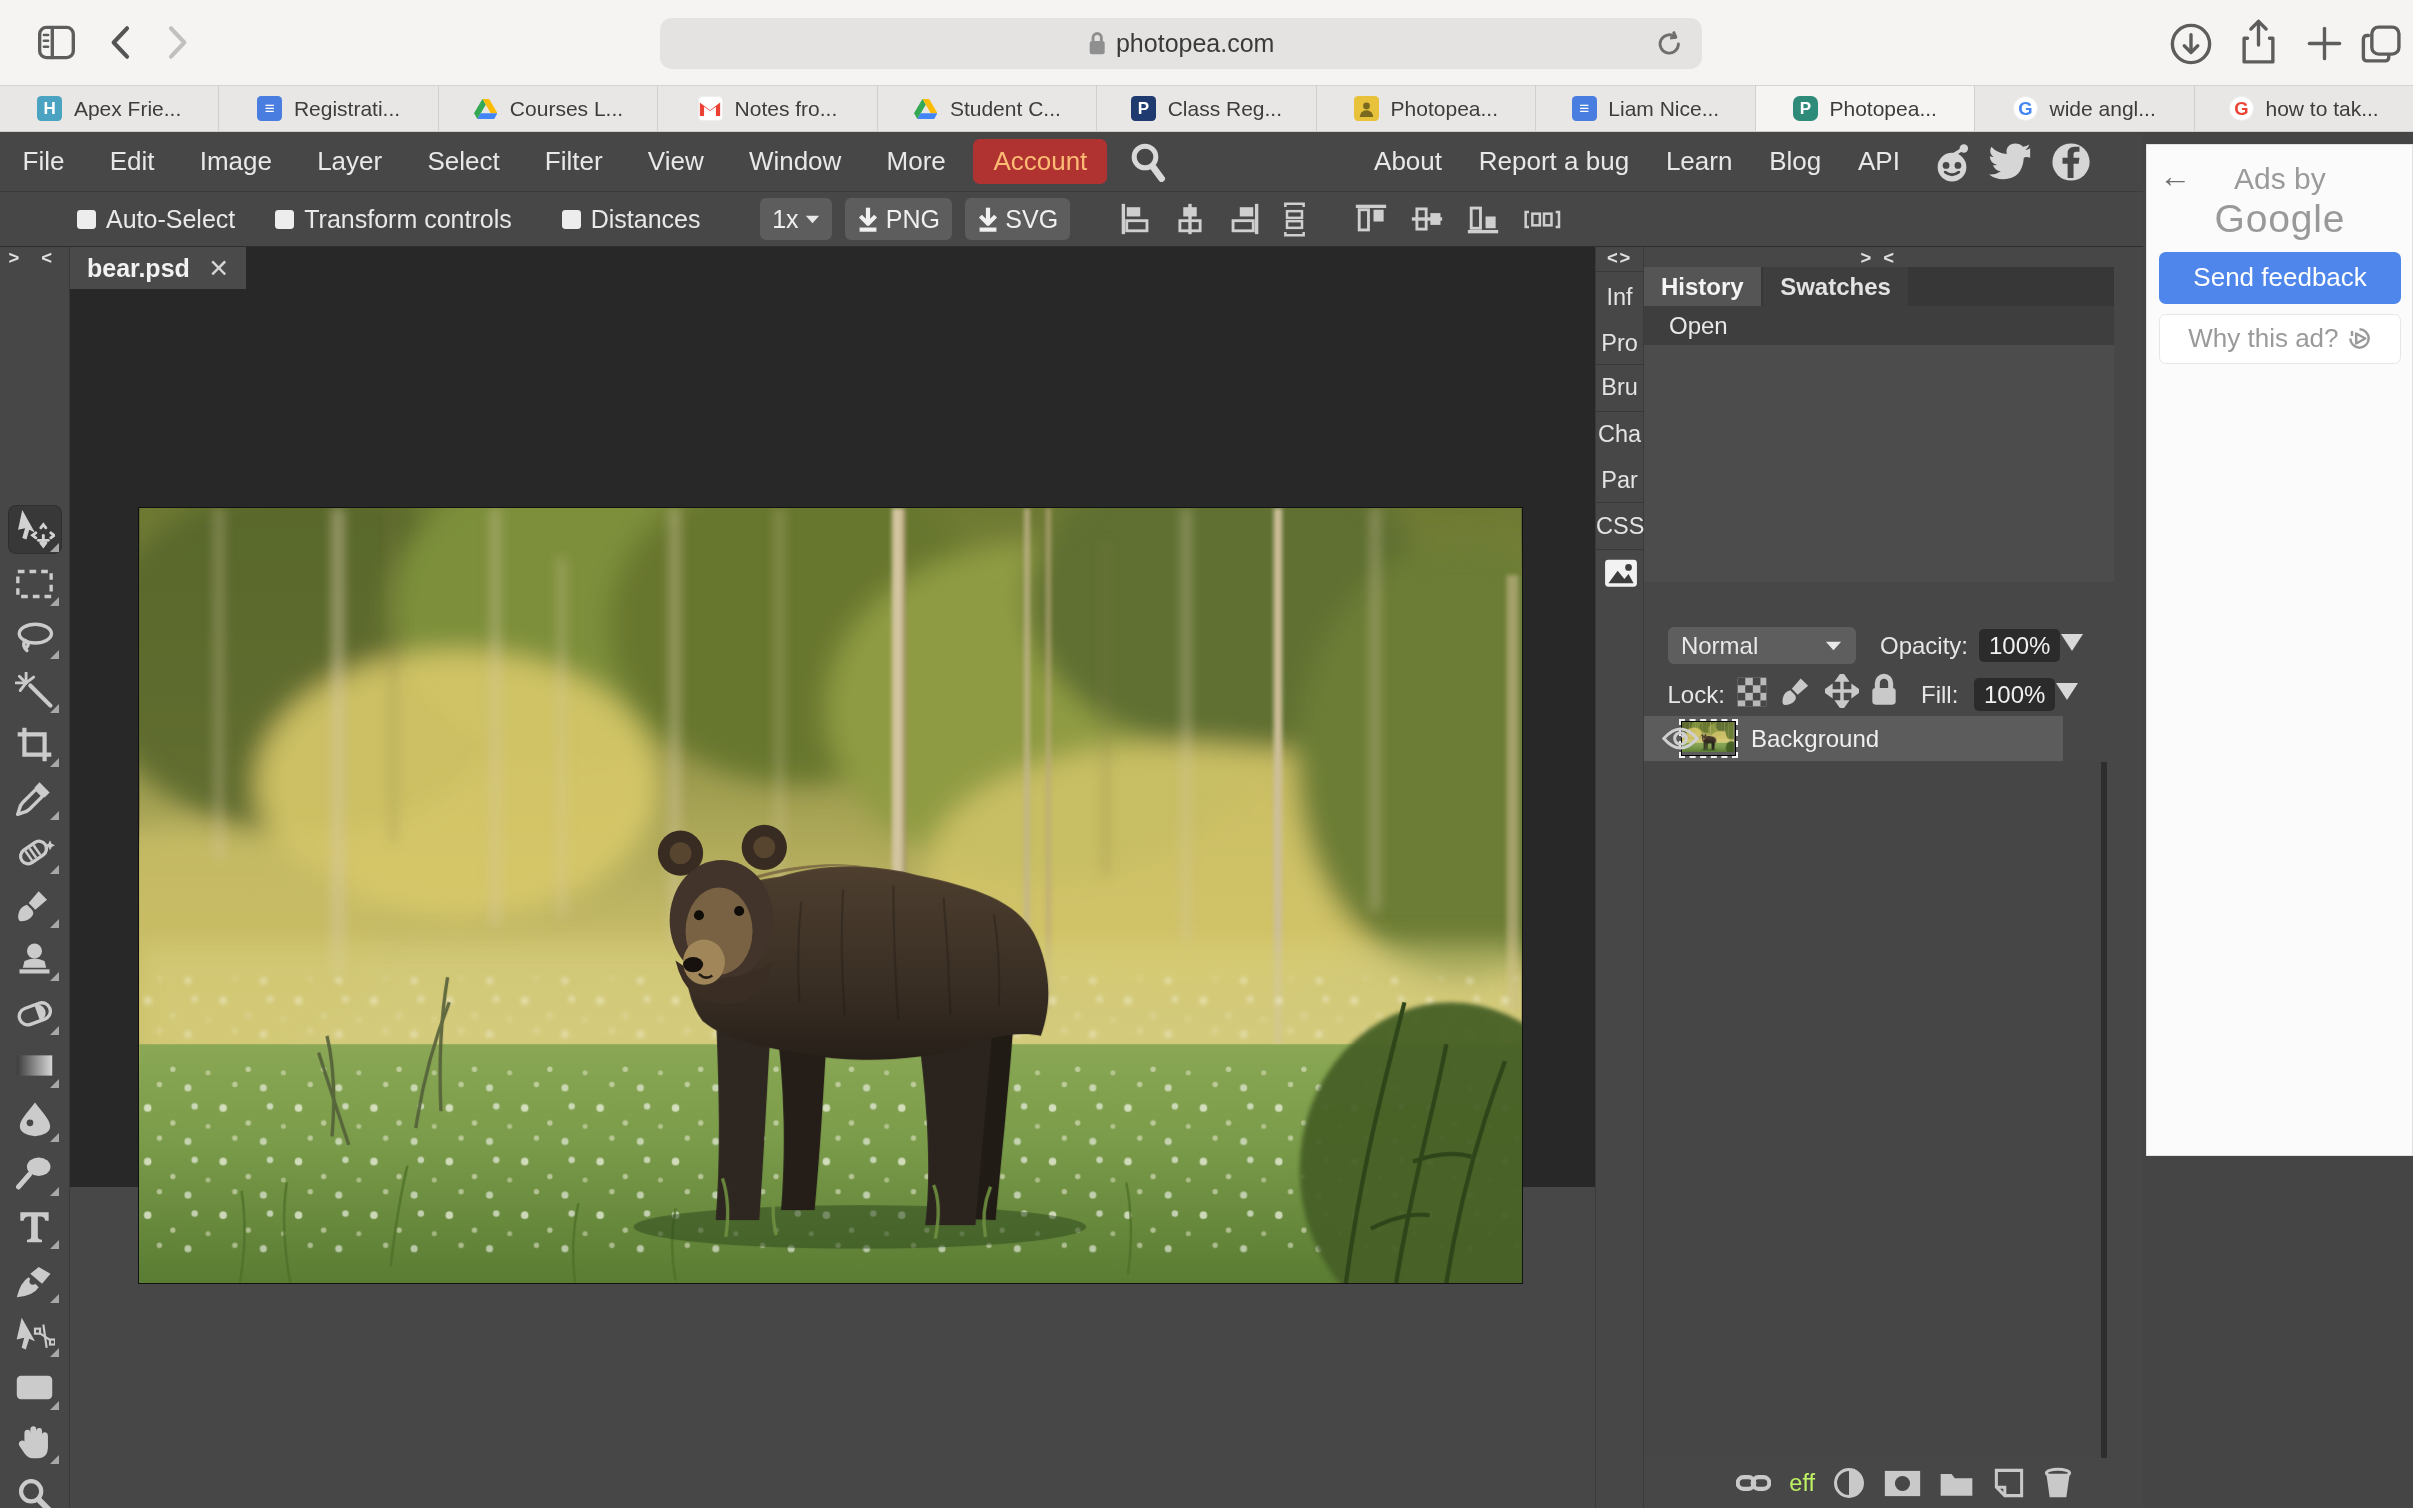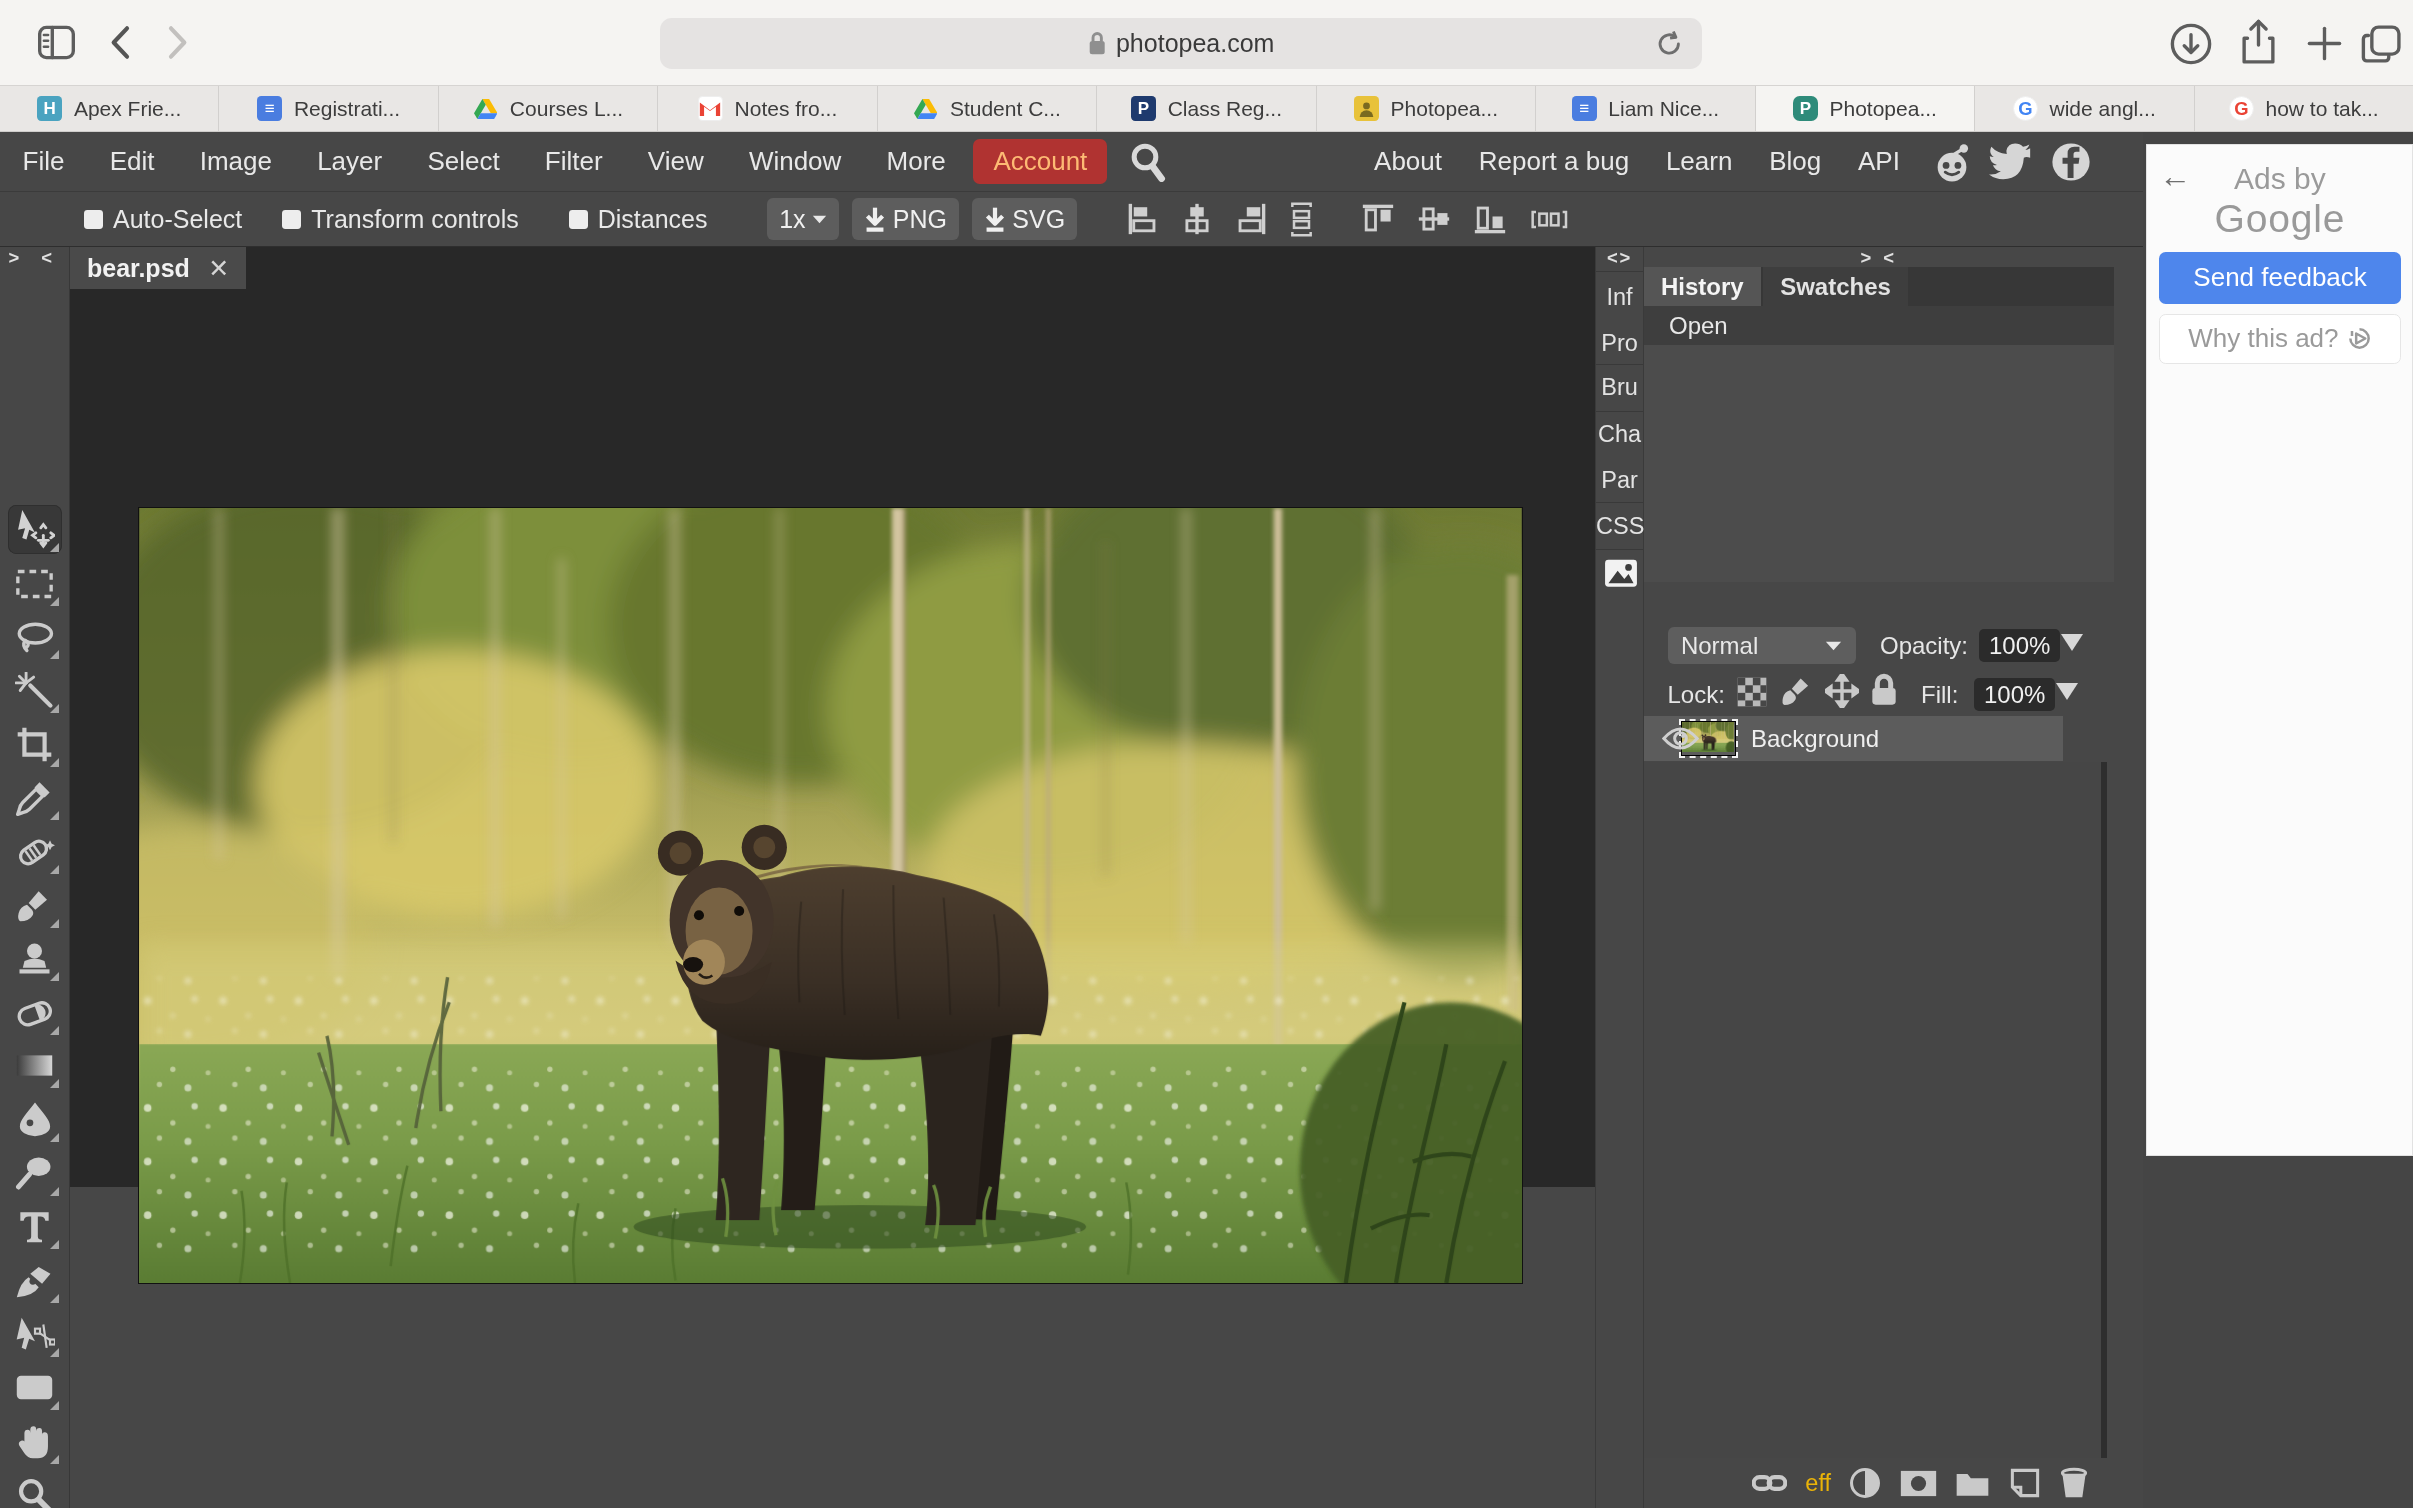--- a/index.html
+++ b/index.html
@@ -56,21 +56,21 @@
   }
   .menu-search { margin-left:22px; }
   .menu-right { margin-left:auto; display:flex; align-items:center; gap:0; margin-right:50px; }
   .menu-right .mitem { padding:0 18.4px; }
   .social { display:flex; gap:15px; margin-left:11.7px; align-items:center; }
 
   
   .optionsbar {
     position:absolute; left:0; top:191px; width:2143px; height:56px;
     background:#474747; border-top:0.8px solid #3b3b3b; border-bottom:1.7px solid #2e2e2e;
-    display:flex; align-items:center; color:#e8e8e8; font-size:25px;padding-left:7px;
+    display:flex; align-items:center; color:#e8e8e8; font-size:25px;
   }
   .chk { display:flex; align-items:center; gap:10px; }
   .chk .box { width:19px; height:19px; background:#ededed; border-radius:3.4px; }
   .opt-btn {
     background:#5d5d5d; border-radius:5.9px; height:42px; display:flex;
     align-items:center; gap:6.7px; padding:0 11.7px; color:#f0f0f0;
   }
   .alignicons { display:flex; align-items:center; gap:22px; }
 
   
@@ -139,23 +139,23 @@
     position:absolute; left:0; top:469px; width:419px; height:45px; background:#5c5c5c;
     display:flex; align-items:center;
   }
   .layer-thumb {
     width:55px; height:35px; outline:2.5px dashed #f2f2f2; border:1.7px solid #000;
     margin-left:37px; overflow:hidden; flex:0 0 auto;
   }
   .layers-list { position:absolute; left:0; top:515px; width:463px; height:696px; background:#464646;
                  border-right:6.7px solid #2e2e2e; }
   .pbottom {
-    position:absolute; left:16px; top:1211px; width:463px; height:50px;
+    position:absolute; left:0; top:1211px; width:463px; height:50px;
     display:flex; align-items:center; justify-content:flex-end; gap:18.4px;
-    padding-right:34px; color:#eab308;
+    padding-right:34px; color:#bef264;
   }
 
   
   .adcol { position:absolute; left:2143px; top:132px; width:271px; height:1376px;
            background:#454545; }
   .adcard {
     position:absolute; left:3.4px; top:11.7px; width:267px; height:1012px;
     background:#fbfbfb; border:0.8px solid #e2e2e2;
   }
   .ad-back { position:absolute; left:11.7px; top:13.4px; color:#6f6f6f; font-size:32px; }

